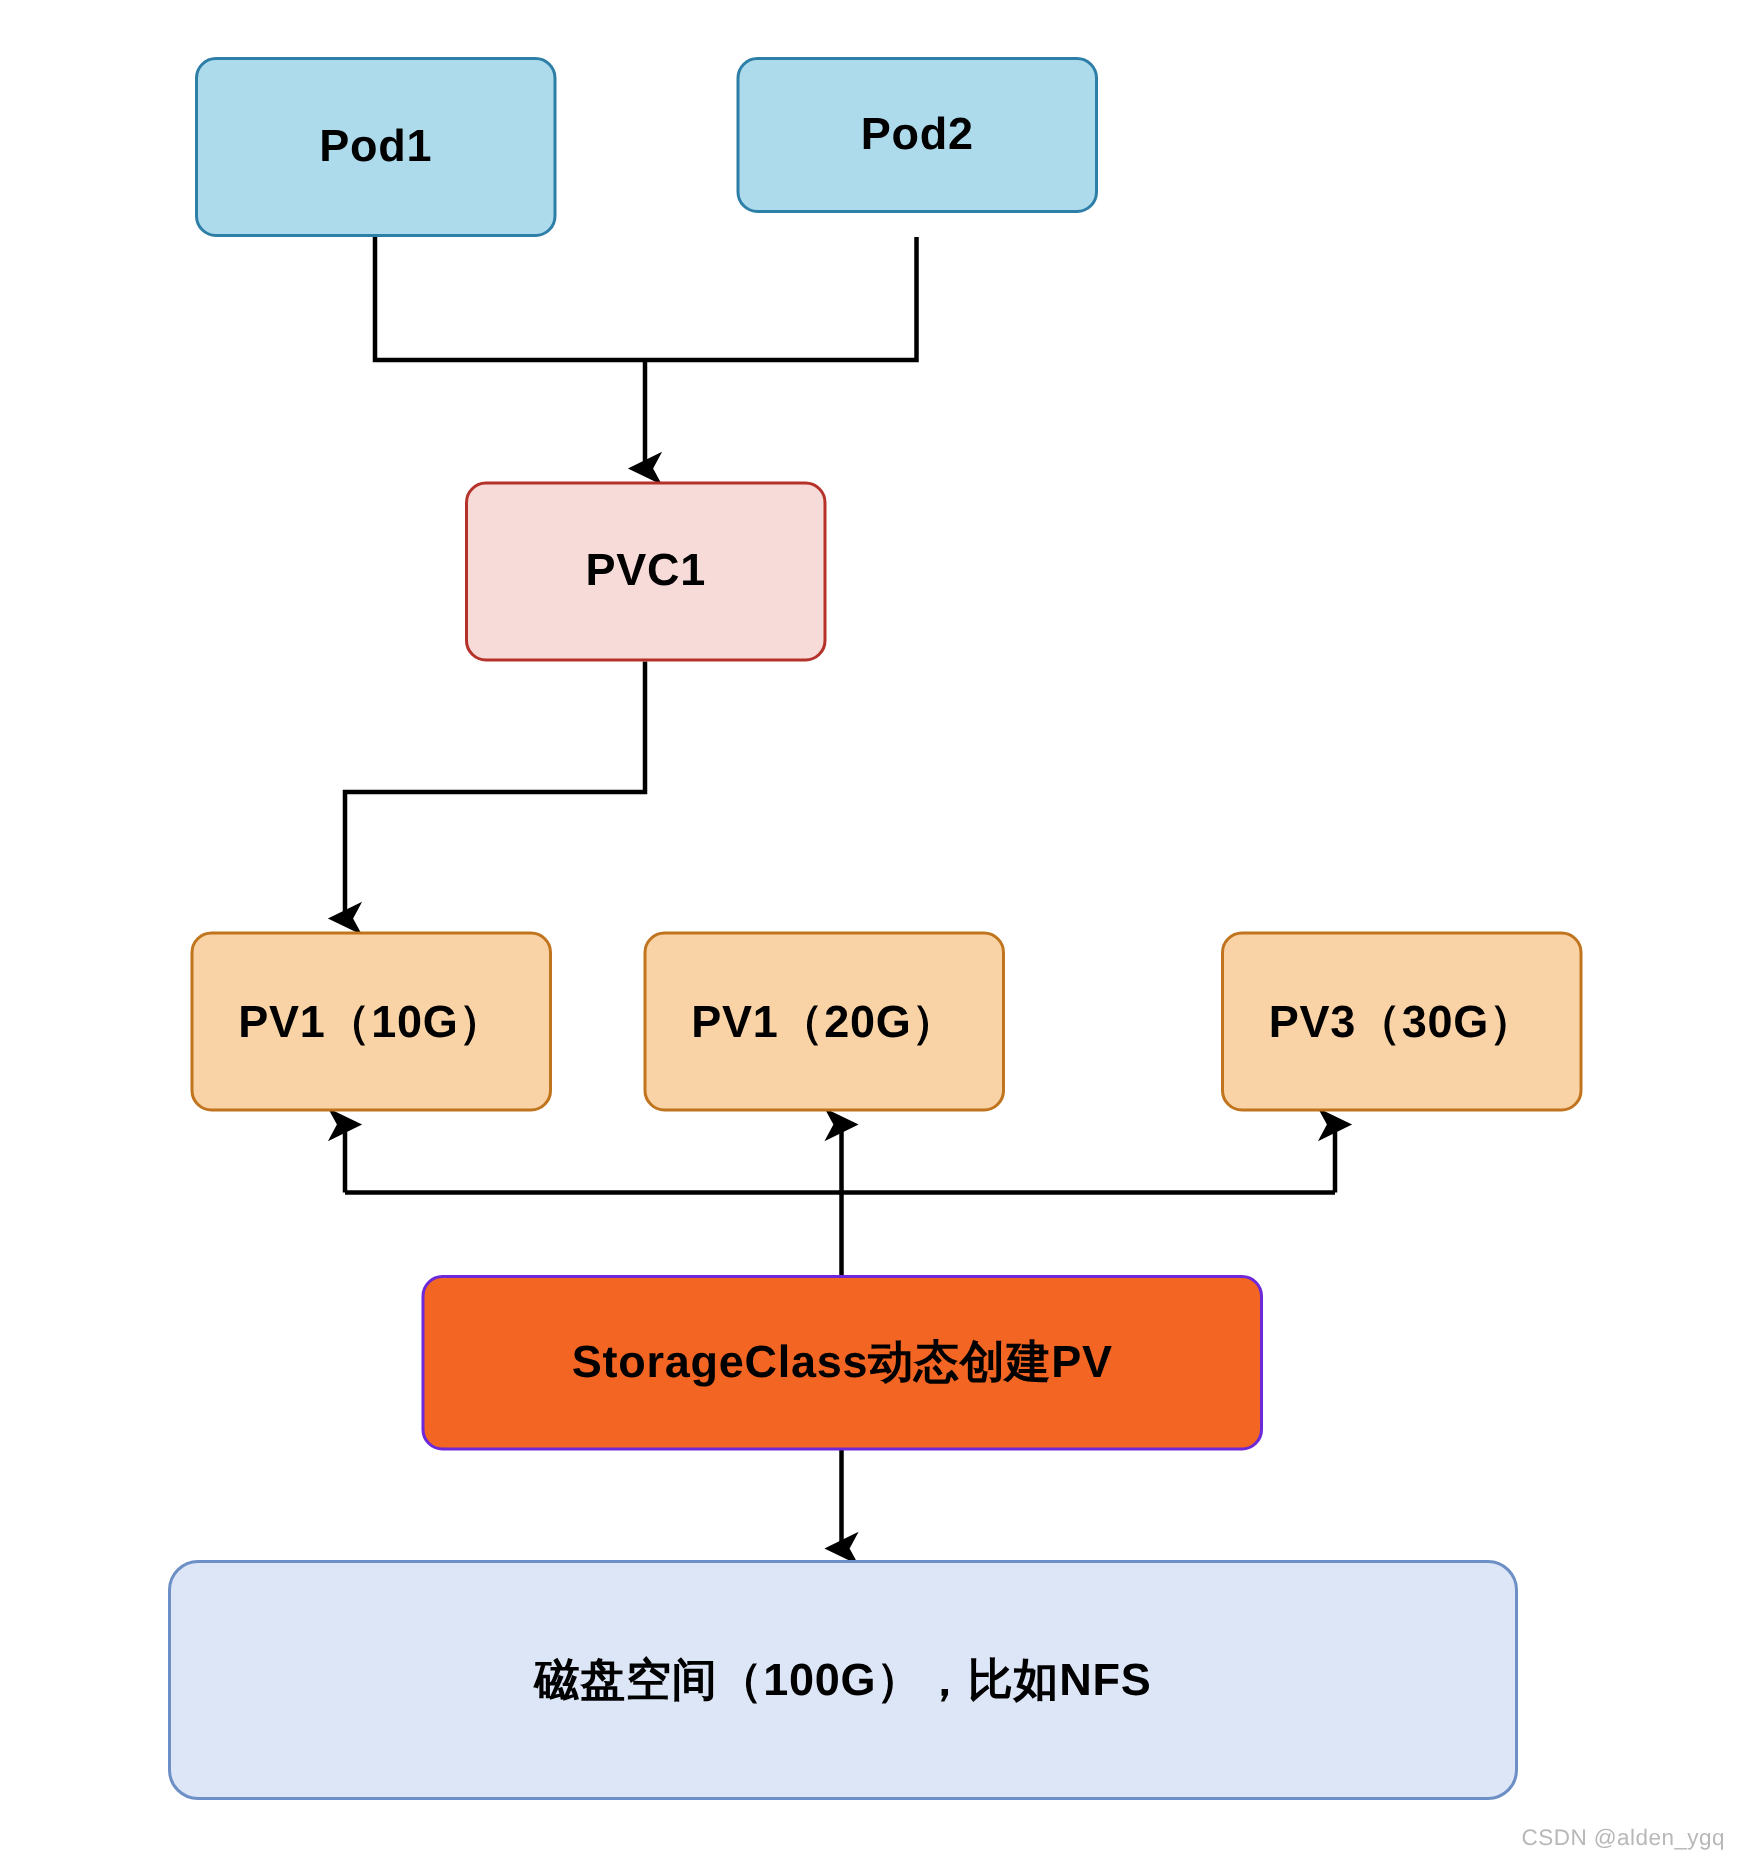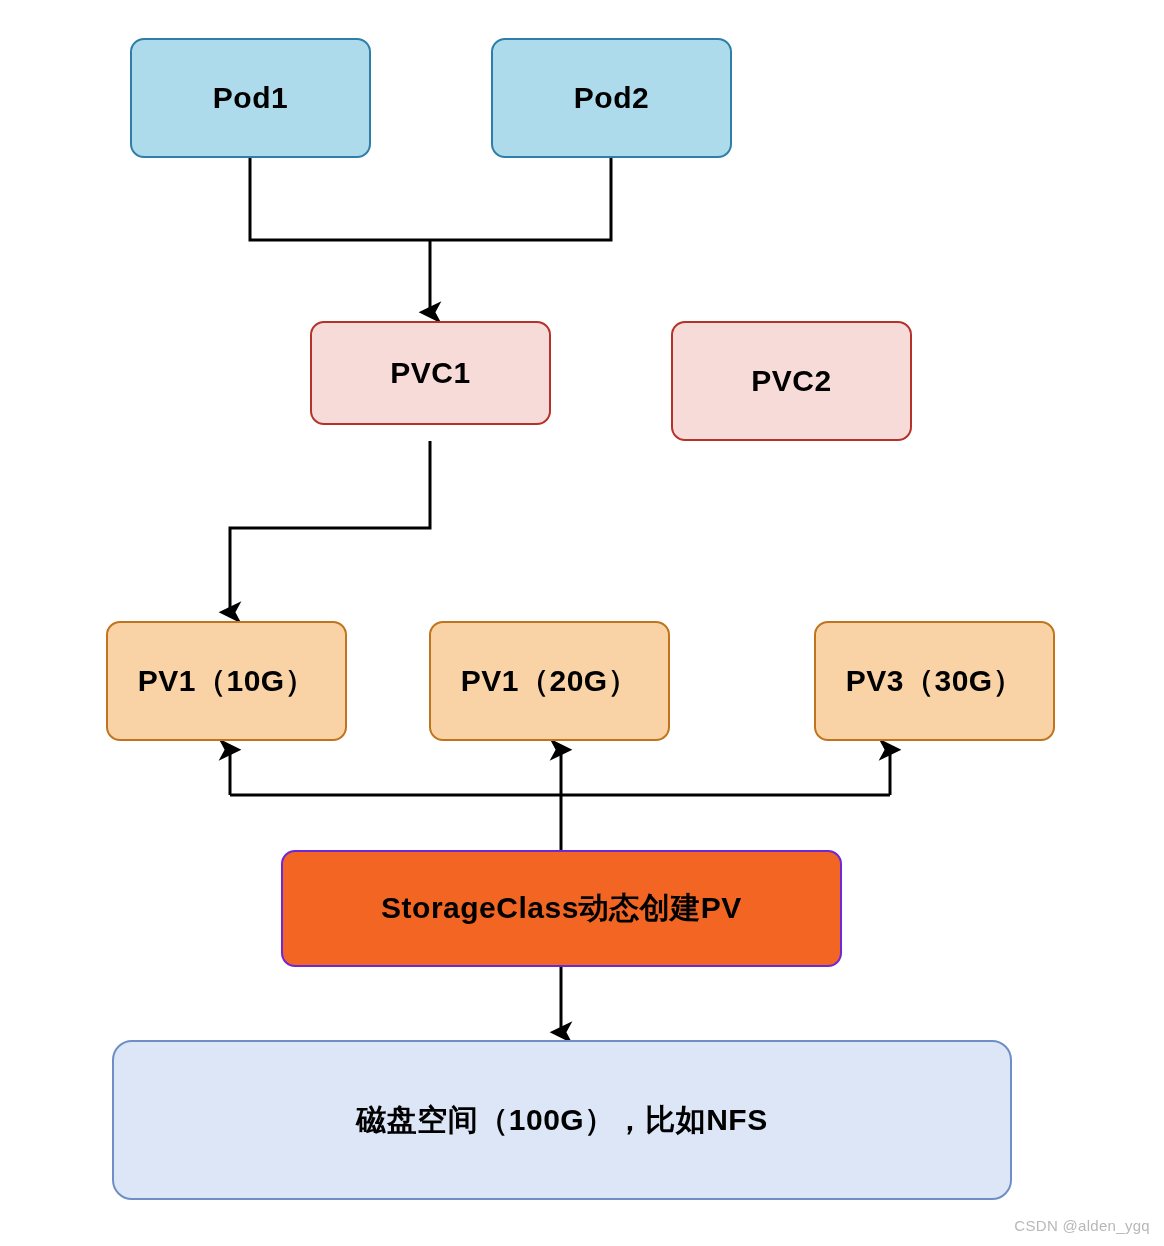--- a/index.html
+++ b/index.html
@@ -110,33 +110,30 @@
     <path d="M561,795 L561,750" fill="none" stroke="#000000" stroke-width="3" marker-end="url(#arrowhead)"></path>
     <path d="M890,795 L890,750" fill="none" stroke="#000000" stroke-width="3" marker-end="url(#arrowhead)"></path>
 
     <path d="M561,966 L561,1032" fill="none" stroke="#000000" stroke-width="3" marker-end="url(#arrowhead)"></path>
   </svg>
 
   <div class="node pod" style="left:130px; top:38px; width:241px; height:120px;">
     <span>Pod1</span>
   </div>
 
-  <div class="node pod" style="left:491px; top:38px; width:241px; height:120px;">
+  <div class="node pod" style="left:491px; top:38px; width:241px; height:104px;">
     <span>Pod2</span>
   </div>
 
-  <div class="node pvc" style="left:310px; top:321px; width:241px; height:104px;">
+  <div class="node pvc" style="left:310px; top:321px; width:241px; height:120px;">
     <span>PVC1</span>
   </div>
 
-  <div class="node pvc" style="left:671px; top:321px; width:241px; height:120px;">
-    <span>PVC2</span>
-  </div>
 
-  <div class="node pv" style="left:106px; top:621px; width:241px; height:120px;">
+  <div class="node pv" style="left:127px; top:621px; width:241px; height:120px;">
     <span>PV1（10G）</span>
   </div>
 
   <div class="node pv" style="left:429px; top:621px; width:241px; height:120px;">
     <span>PV1（20G）</span>
   </div>
 
   <div class="node pv" style="left:814px; top:621px; width:241px; height:120px;">
     <span>PV3（30G）</span>
   </div>

